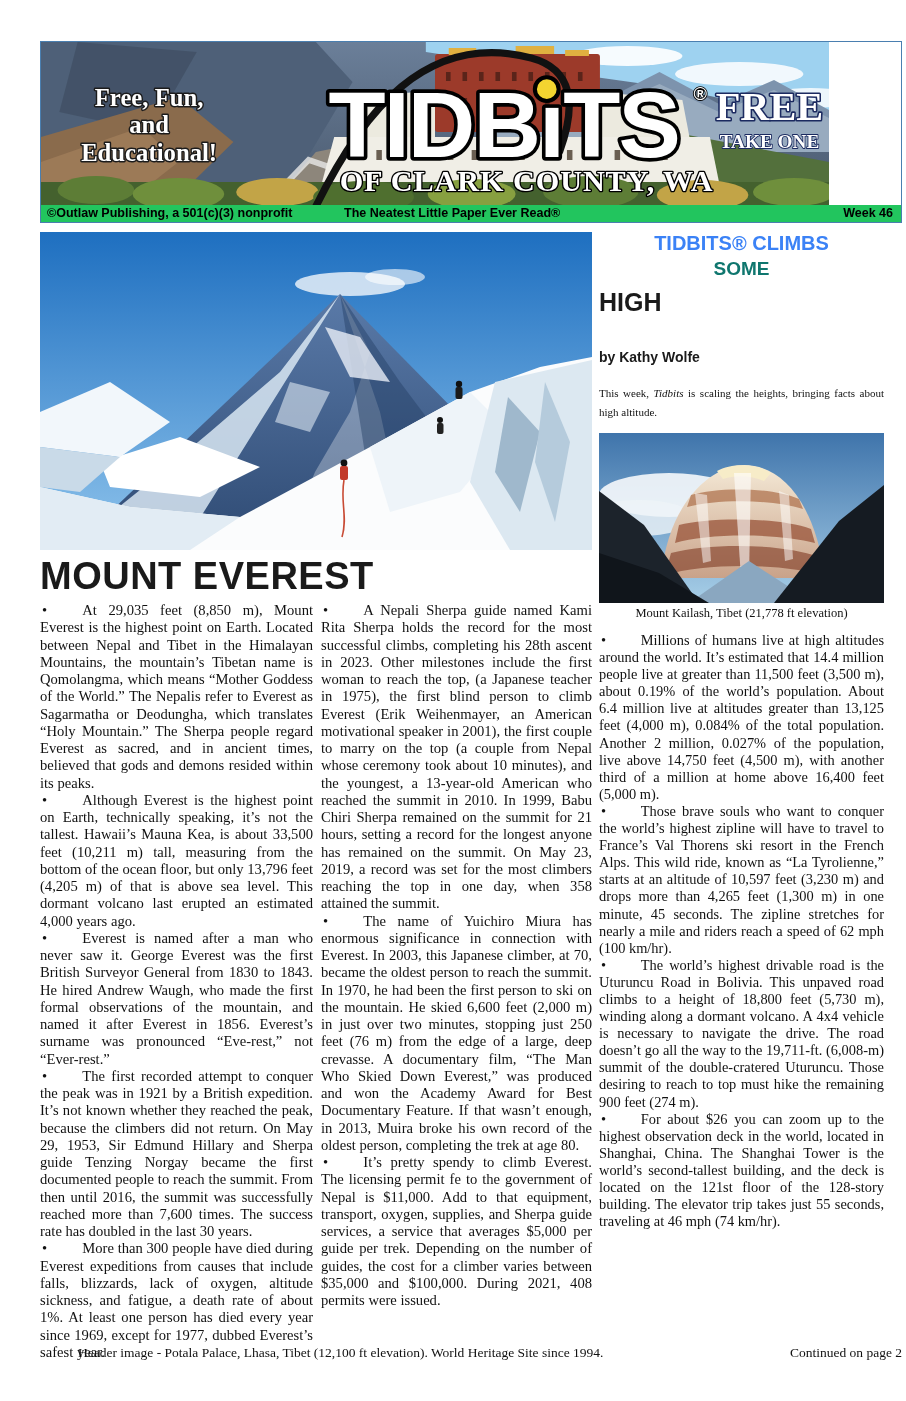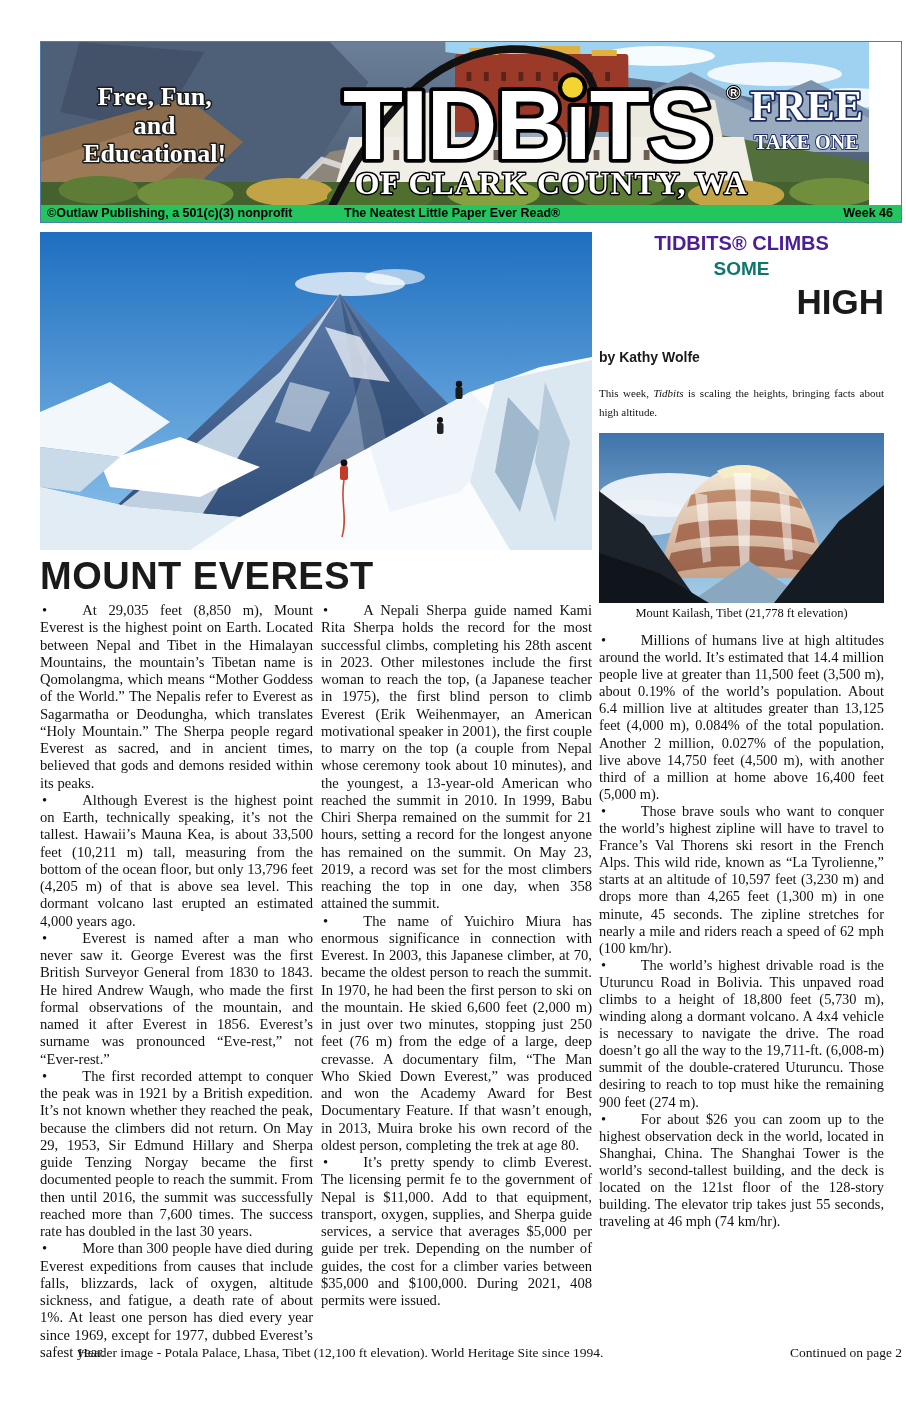--- a/index.html
+++ b/index.html
@@ -1,21 +1,21 @@
 <!DOCTYPE html>
 <html><head>
 <meta charset="utf-8">
 <style>
   html,body{margin:0;padding:0;background:#fff;}
   #page{position:relative;width:906px;height:1401px;background:#fff;overflow:hidden;
         font-family:"Liberation Serif",serif;color:#111;}
   
   #masthead-wrap{position:absolute;left:40px;top:41px;width:862px;height:182px;
                  border:1px solid #4a7fb0;box-sizing:border-box;}
-  #masthead{position:relative;width:788px;height:163px;overflow:hidden;padding-left:40px;}
+  #masthead{position:relative;width:788px;height:163px;overflow:hidden;}
   #masthead svg{position:absolute;left:0;top:0;width:100%;height:100%;}
   #info-bar{position:relative;width:860px;height:17px;background:#22c55e;
             font-family:Liberation Sans, sans-serif;font-weight:bold;font-size:12.5px;
             color:#000;line-height:17px;}
   #info-bar .pub{position:absolute;left:6px;}
   #info-bar .slogan{position:absolute;left:303px;}
   #info-bar .week{position:absolute;right:8px;}
   .svg-logo-text{font-family:"Liberation Sans",sans-serif;font-weight:bold;
                  paint-order:stroke;stroke-linejoin:round;}
   .svg-serif-text{font-family:"Liberation Serif",serif;font-weight:bold;
@@ -26,25 +26,25 @@
             font-family:"Liberation Sans",sans-serif;font-weight:bold;font-size:38px;
             line-height:48px;text-align:left;letter-spacing:.5px;color:#1a1a1a;}
   .col{position:absolute;top:602px;font-size:14.6px;line-height:17.25px;text-align:justify;}
   #col1{left:40px;width:273px;}
   #col2{left:321px;width:271px;}
   .col p, .rbullets p{margin:0;position:relative;text-indent:2.9em;}
   .bullet{position:absolute;left:2px;top:0;text-indent:0;}
   
   #right{position:absolute;left:599px;top:230px;width:285px;}
   .rt1{font-family:"Liberation Sans",sans-serif;font-weight:bold;font-size:20px;
-       line-height:26px;text-align:center;color:#4c1d95;}
+       line-height:26px;text-align:center;color:#3b82f6;}
   .rt2{font-family:"Liberation Sans",sans-serif;font-weight:bold;font-size:19px;
        line-height:26px;text-align:center;color:#0f766e;}
-  .rt3{font-family:"Liberation Sans",sans-serif;font-weight:bold;font-size:35px;
-       line-height:40px;text-align:right;color:#1a1a1a;}
+  .rt3{font-family:"Liberation Sans",sans-serif;font-weight:bold;font-size:25px;
+       line-height:40px;text-align:left;color:#1a1a1a;}
   .rt4{font-family:"Liberation Sans",sans-serif;font-weight:bold;font-size:35px;
        line-height:44px;text-align:center;color:#1a1a1a;}
   .byline{font-family:"Liberation Sans",sans-serif;font-weight:bold;font-size:14px;
           line-height:30px;text-align:left;color:#1a1a1a;margin-top:20px;}
   #intro{margin-top:12px;font-size:11px;line-height:18.5px;text-align:justify;}
   #intro .it{font-style:italic;}
   #kailash-photo{display:block;margin-top:12px;width:285px;height:170px;}
   #kailash-caption{font-size:12.5px;line-height:20px;text-align:center;}
   .rbullets{margin-top:9px;font-size:14.4px;line-height:17.1px;text-align:justify;}
   

